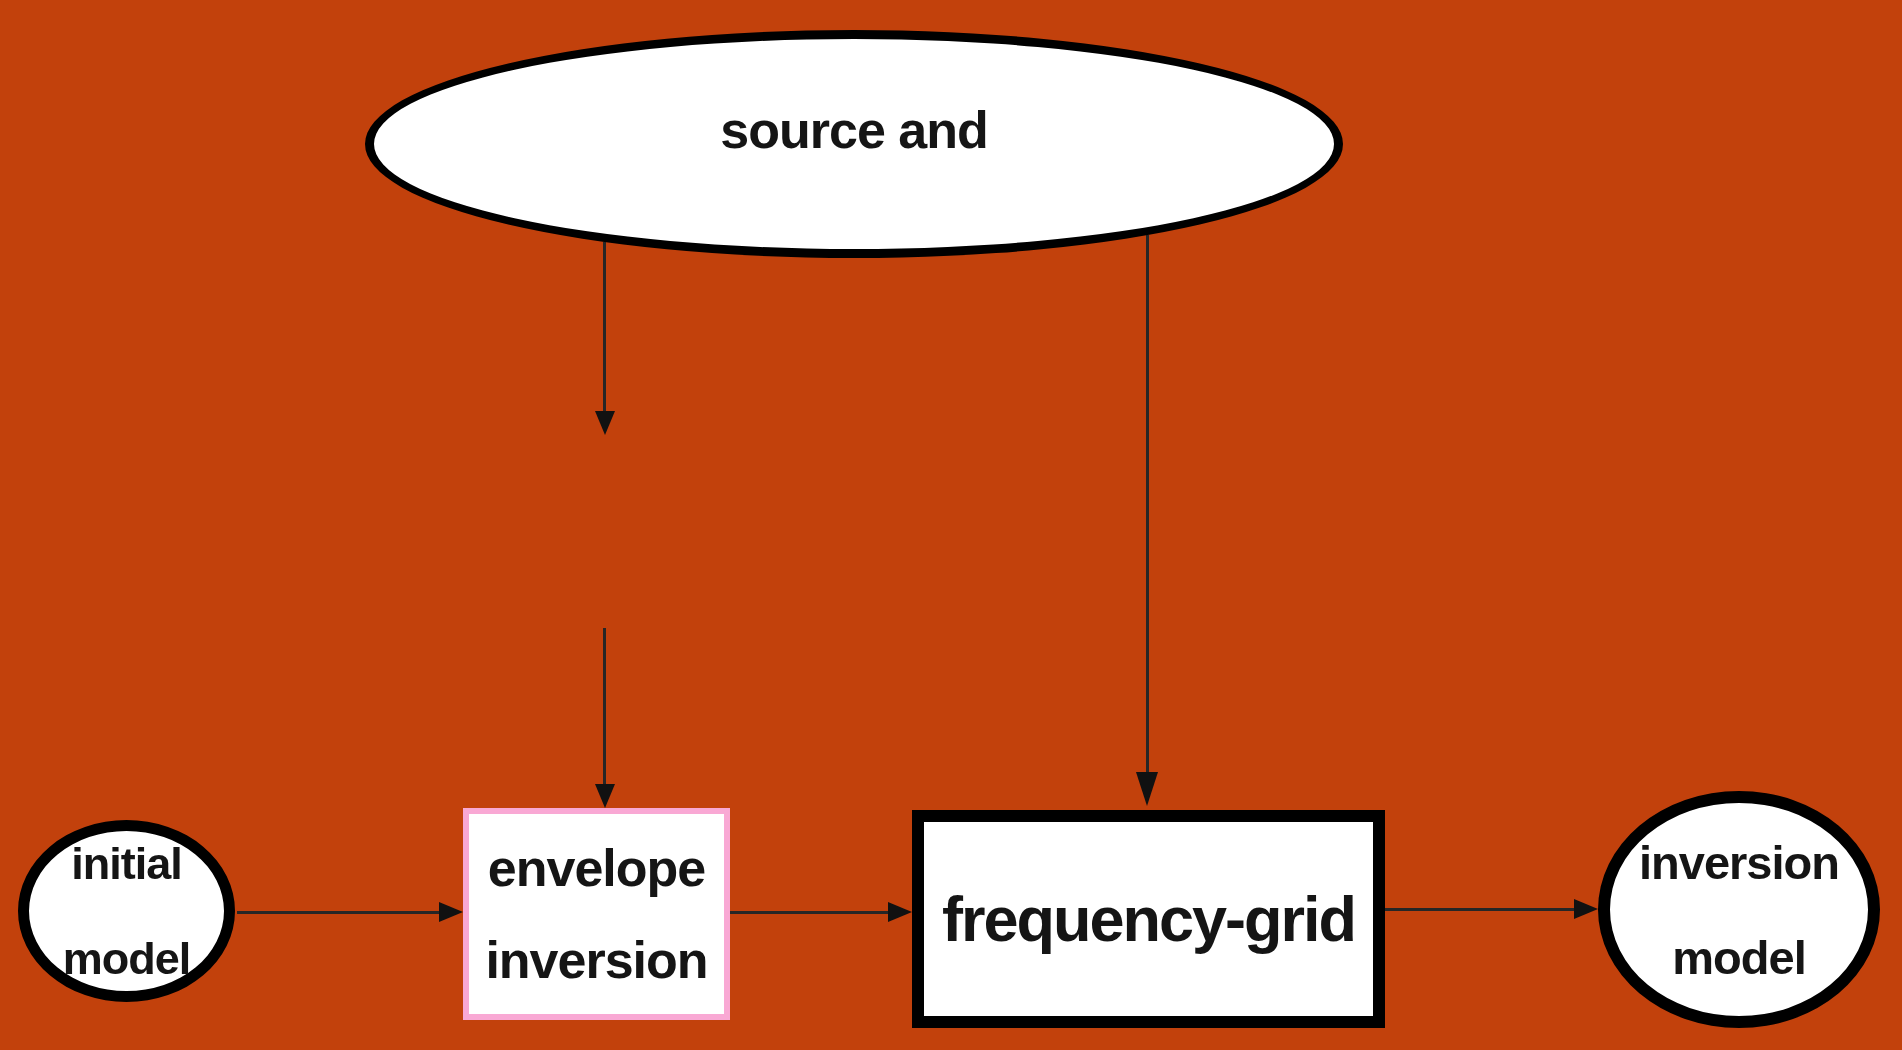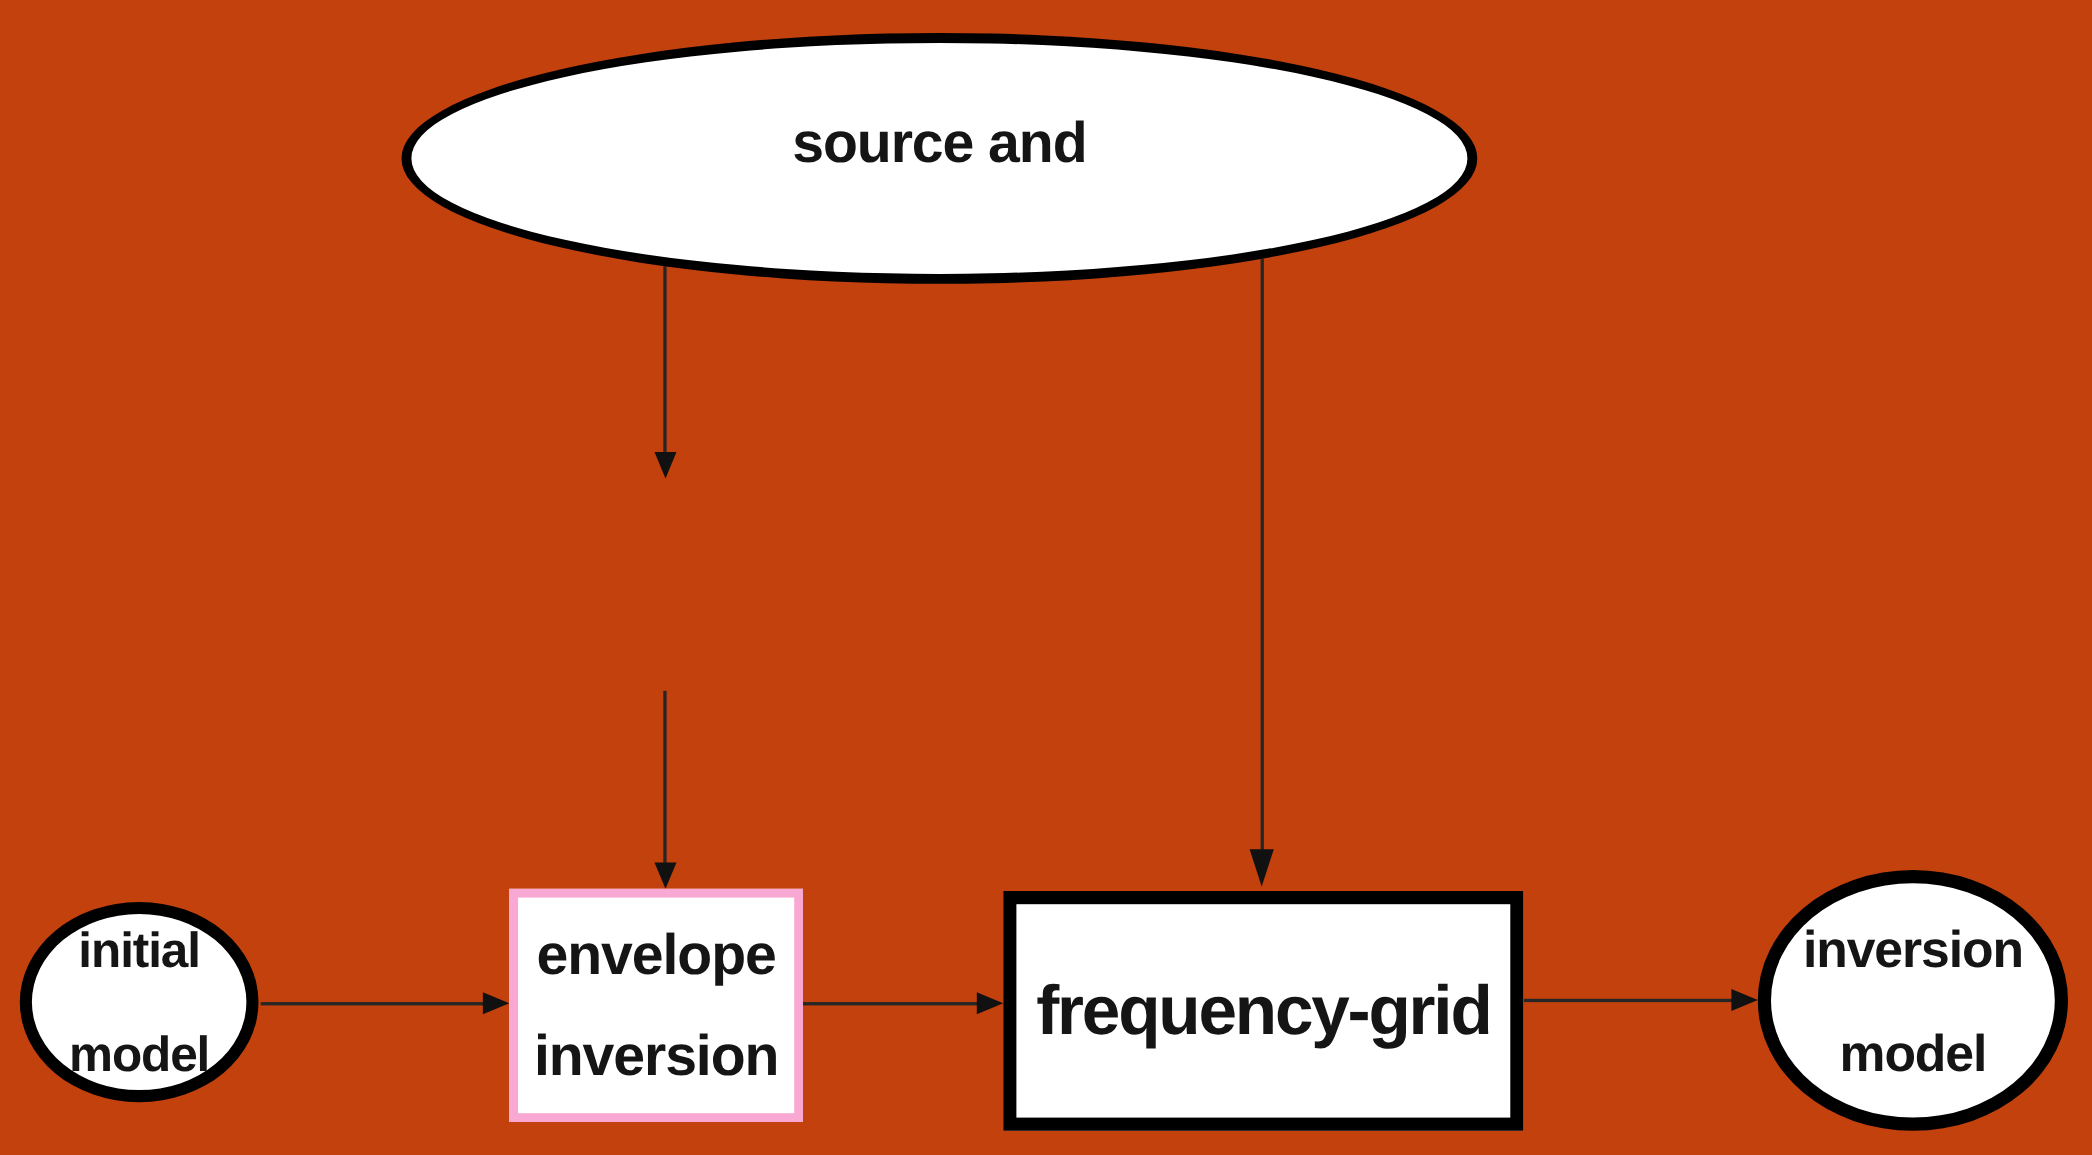--- a/index.html
+++ b/index.html
@@ -40,21 +40,21 @@
     font-size: 52px; line-height: 94px;
     padding-bottom: 28px;
   }
   .n-lowpass {
     left: 482px; top: 435px; width: 230px; height: 193px;
     border: 10px solid #000;
     font-size: 52px; line-height: 92px;
   }
   .n-envelope {
     left: 463px; top: 808px; width: 267px; height: 212px;
-    border: 8px solid #f9a8d4;
+    border: 6px solid #f9a8d4;
     font-size: 52px; line-height: 92px;
   }
   .n-freqgrid {
     left: 912px; top: 810px; width: 473px; height: 218px;
     border: 12px solid #000;
     font-size: 63px; line-height: 93px;
     letter-spacing: -2px;
   }
   .n-initial {
     left: 18px; top: 820px; width: 217px; height: 182px;

